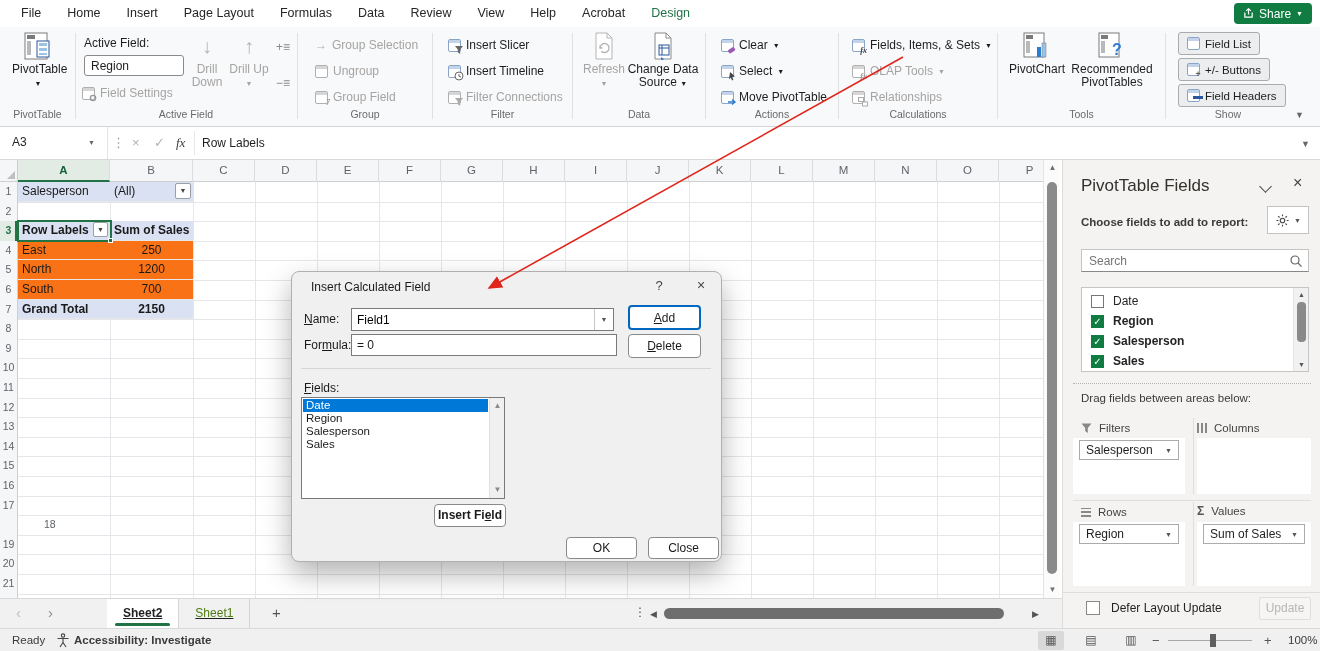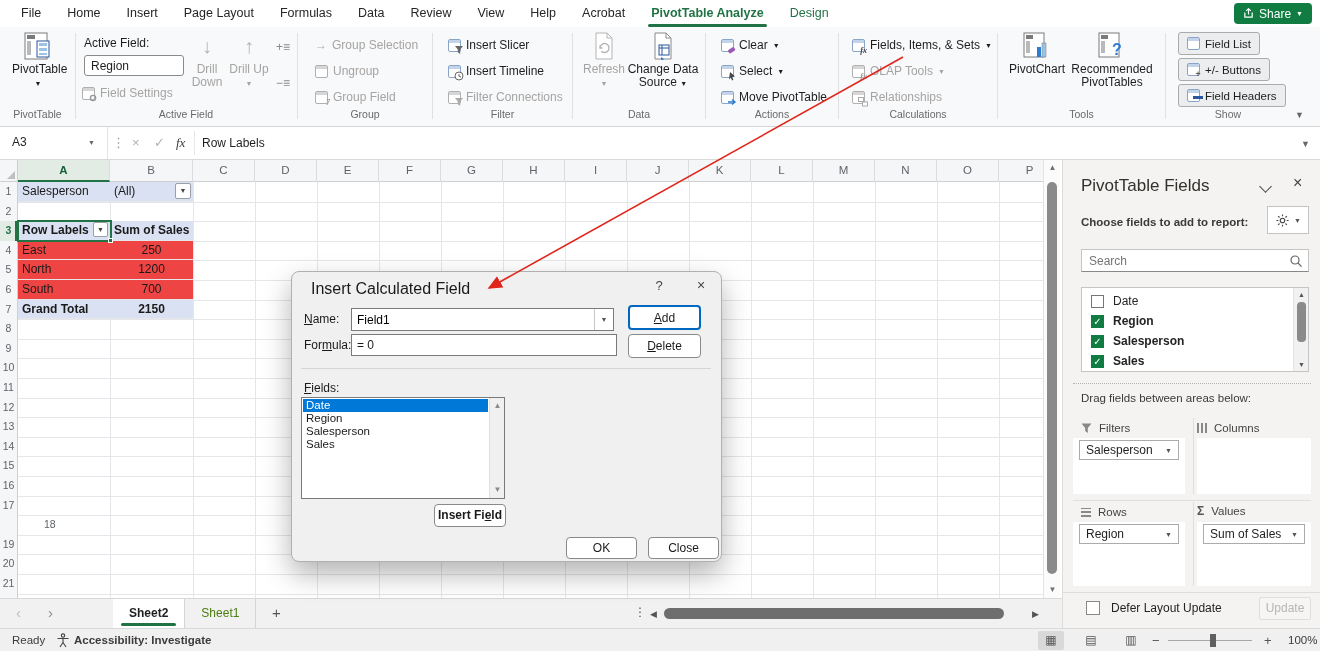--- a/index.html
+++ b/index.html
@@ -58,39 +58,39 @@
   #corner::after { content:""; position:absolute; right:2px; bottom:2px; border-style:solid; border-width:0 0 8px 8px; border-color:transparent transparent #c0c0c0 transparent; }
   #colhdrs { position:absolute; left:0; top:0; right:0; height:22px; background:#f5f6f7; border-bottom:1px solid #cfcfcf; }
   .colhdr { position:absolute; top:0; height:22px; line-height:21px; text-align:center; font-size:11.5px; color:#5f6368;
             border-right:1px solid #dadce0; }
   .colhdr.sel { background:#e3ece4; color:#17613a; border-bottom:2px solid #217346; font-weight:600; }
   #rowhdrs { position:absolute; left:0; top:22px; width:18px; bottom:0; background:#f5f6f7; border-right:1px solid #cfcfcf; }
   .rowhdr { position:absolute; left:0; width:17px; text-align:center; font-size:10.5px; color:#5f6368; }
   .rowhdr.sel { background:#e3ece4; color:#217346; font-weight:600; box-shadow:inset -2px 0 0 #217346; }
   .vln { position:absolute; top:22px; bottom:0; width:1px; background:#e4e6e9; }
   .hln { position:absolute; left:18px; right:0; height:1px; background:#e4e6e9; }
-  .pcell { position:absolute; padding:0 4px; font-size:12px; color:#1a1a1a; background:#ef4444; overflow:hidden; white-space:nowrap;
+  .pcell { position:absolute; padding:0 4px; font-size:12px; color:#1a1a1a; background:#f97316; overflow:hidden; white-space:nowrap;
            border-right:1px solid #e4e6e9; border-bottom:1px solid #e4e6e9; }
   .pcell.phdr { background:#d9e1f2; }
   .pcell.bold { font-weight:bold; }
   .pcell.num { text-align:center; }
   .pcell.selcell { outline:2px solid #217346; outline-offset:-1px; z-index:3; }
   .fillhandle { position:absolute; width:5px; height:5px; background:#217346; border:1px solid #fff; z-index:4; }
   .ddbtn { position:absolute; width:16px; height:16px; background:#fff; border:1px solid #9aa0a6; border-radius:2px;
            display:flex; align-items:center; justify-content:center; font-size:7px; color:#444; z-index:5; }
 
   
   #vscroll { position:absolute; left:1043px; top:160px; width:17px; height:438px; background:#fbfbfb; border-left:1px solid #e3e3e3; }
   .sarr { position:absolute; left:0; width:17px; height:16px; text-align:center; font-size:8px; color:#707070; line-height:16px; }
   #vthumb { position:absolute; left:3px; top:22px; width:10px; height:392px; background:#8a8a8a; border-radius:5px; }
 
   
   #dialog { position:absolute; left:291px; top:271px; width:431px; height:291px; background:#f0f0f0;
             border:1px solid #b0b0b0; border-radius:8px; box-shadow:0 12px 28px rgba(0,0,0,.3); z-index:50; font-size:12px; }
-  #dlg-title { position:absolute; left:19px; top:8px; font-size:16px; color:#1a1a1a; }
+  #dlg-title { position:absolute; left:19px; top:8px; font-size:12px; color:#1a1a1a; }
   #dlg-help { position:absolute; left:358px; top:6px; width:18px; text-align:center; font-size:13px; color:#444; }
   #dlg-close { position:absolute; left:400px; top:5px; width:18px; text-align:center; font-size:14px; color:#444; }
   .dlbl { position:absolute; left:12px; color:#1a1a1a; }
   .dinput { position:absolute; border:1px solid #7a7a7a; background:#fff; font:12px "Liberation Sans",sans-serif; padding:0 5px; color:#1a1a1a; }
   #dlg-name-wrap { position:absolute; left:59px; top:36px; width:263px; height:23px; border:1px solid #7a7a7a; background:#fff; }
   #dlg-name { position:absolute; left:0; top:0; width:242px; height:21px; border:none; outline:none; font:12px "Liberation Sans",sans-serif; padding:0 5px; }
   #dlg-name-dd { position:absolute; right:0; top:0; width:19px; height:21px; border-left:1px solid #c8c8c8; display:flex; align-items:center; justify-content:center; font-size:7px; color:#555; }
   #dlg-formula { left:59px; top:62px; width:266px; height:22px; }
   .dbtn { position:absolute; background:#fff; border:1px solid #8a8a8a; border-radius:4px; text-align:center; color:#1a1a1a; font-size:12px; }
   #btn-add { left:336px; top:33px; width:73px; height:25px; line-height:22px; border:2px solid #0067c0; }
@@ -140,21 +140,21 @@
   .ic-sigma { font-size:12px; color:#555; font-weight:600; line-height:10px; }
   #pane-bsep { position:absolute; left:0; right:0; top:432px; border-top:1px solid #e0dedc; }
   #defer-cb { position:absolute; left:23px; top:441px; width:14px; height:14px; border:1px solid #8a8886; background:#fff; }
   #defer-lbl { position:absolute; left:48px; top:441px; font-size:12px; color:#252423; }
   #update-btn { position:absolute; left:196px; top:437px; width:52px; height:23px; background:#f6f5f4; border:1px solid #e0dedc;
                 border-radius:2px; color:#b8b5b2; font-size:12px; text-align:center; line-height:21px; }
 
   
   #tabbar { position:absolute; left:0; top:598px; width:1062px; height:30px; background:#f1f1f1; border-top:1px solid #d8d8d8; }
   .snav { position:absolute; top:5px; font-size:15px; color:#8a8a8a; }
-  #sheettabs { position:absolute; left:113px; top:0; height:29px; display:flex; }
+  #sheettabs { position:absolute; left:107px; top:0; height:29px; display:flex;text-decoration:underline; }
   .stab { position:relative; padding:0 16px; line-height:28px; font-size:12px; color:#4d7c0f; border-right:1px solid #d5d5d5; }
   .stab.active { background:#fff; font-weight:700; color:#1f1f1f; }
   .stab.active::after { content:""; position:absolute; left:8px; right:8px; bottom:2px; height:3px; background:#217346; border-radius:2px; }
   #addsheet { position:absolute; left:272px; top:5px; font-size:15px; color:#555; }
   #tb-dots { position:absolute; left:634px; top:6px; color:#555; font-size:12px; }
   .harr { position:absolute; top:10px; font-size:9px; color:#555; }
   #hthumb { position:absolute; left:664px; top:9px; width:340px; height:11px; background:#6e6e6e; border-radius:6px; }
 
   
   #statusbar { position:absolute; left:0; top:628px; width:1320px; height:23px; background:#f0f0f0; border-top:1px solid #dadada; font-size:11.5px; color:#3b3b3b; }
@@ -181,21 +181,20 @@
         <div class="rtab">File</div>
         <div class="rtab">Home</div>
         <div class="rtab">Insert</div>
         <div class="rtab">Page Layout</div>
         <div class="rtab">Formulas</div>
         <div class="rtab">Data</div>
         <div class="rtab">Review</div>
         <div class="rtab">View</div>
         <div class="rtab">Help</div>
         <div class="rtab">Acrobat</div>
-        <div class="rtab ctx active">PivotTable Analyze</div>
         <div class="rtab ctx">Design</div>
       </div>
     <div id="share-btn">
       <svg width="11" height="11" viewBox="0 0 12 12">
           <path d="M2 5v5h8V5" fill="none" stroke="#fff" stroke-width="1.3"></path>
           <path d="M6 7V1M3.5 3.2 6 .8l2.5 2.4" fill="none" stroke="#fff" stroke-width="1.3"></path>
         </svg>
       <span>Share</span>
       <span class="car">▼</span>
     </div>

